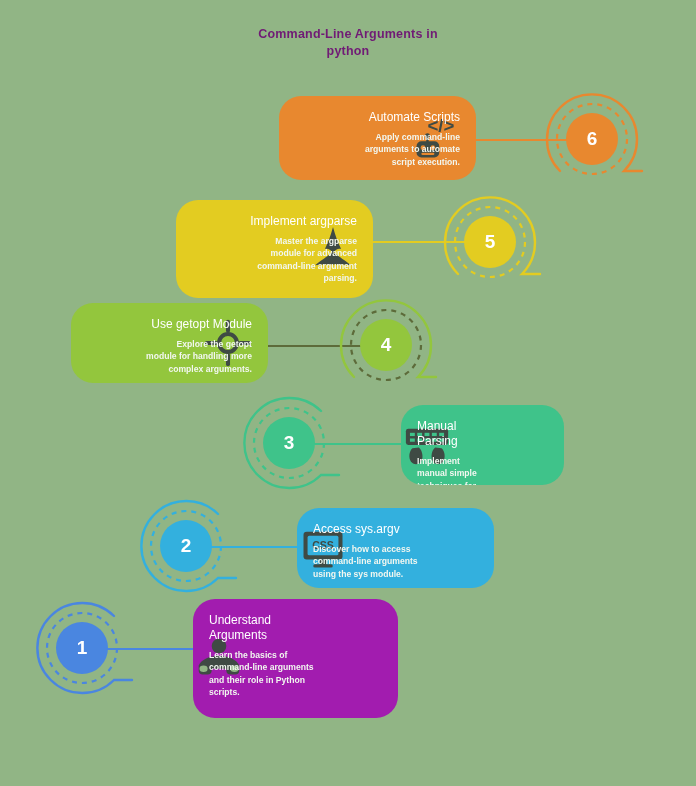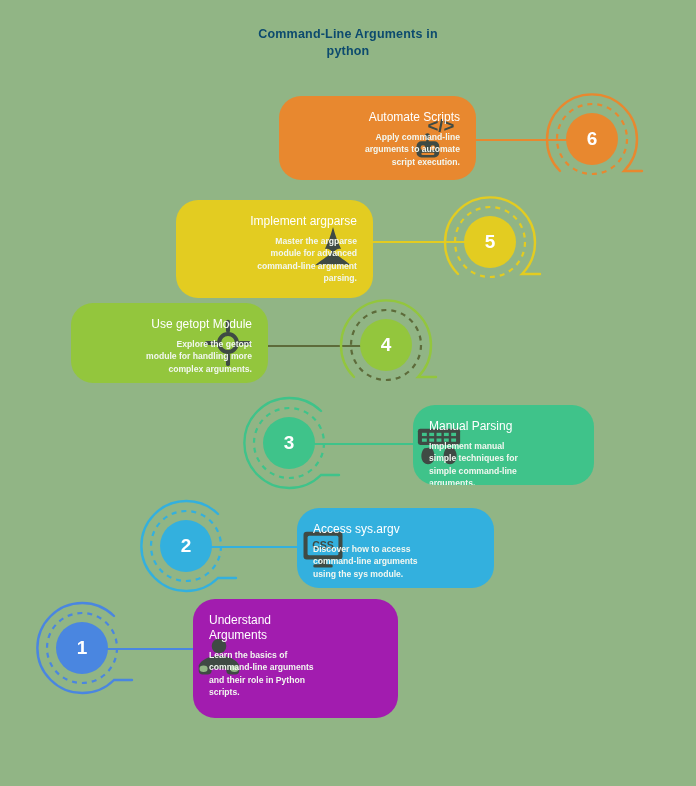--- a/index.html
+++ b/index.html
@@ -22,21 +22,21 @@
     height: 786px;
   }
   .title {
     position: absolute;
     left: 198px;
     top: 26px;
     width: 300px;
     text-align: center;
     font-size: 12.5px;
     font-weight: bold;
-    color: #0c4a6e;
+    color: #701a75;
     line-height: 1.35;
     letter-spacing: 0.2px;
   }
   .step-card {
     position: absolute;
     border-radius: 22px;
     box-sizing: border-box;
     padding: 14px 16px;
     color: #ffffff;
     overflow: hidden;
@@ -210,21 +210,21 @@
         <rect x="20" y="52" width="24" height="4" rx="2"></rect>
         <text x="32" y="33" font-family="'Liberation Sans', sans-serif" font-size="13" font-weight="bold" fill="#3f4a44" text-anchor="middle">CSS</text>
       </svg>
     </div>
     <div class="card-body-left">
       <p class="card-title">Access sys.argv</p>
       <p class="card-desc">Discover how to access command-line arguments using the sys module.</p>
     </div>
   </div>
 
-  <div class="step-card" style="left:401px; top:405px; width:181px; height:80px; background:#3fc38a;margin-left:12px;">
+  <div class="step-card" style="left:401px; top:405px; width:163px; height:80px; background:#3fc38a;">
     <div class="card-icon left">
       <svg viewBox="0 0 64 64" fill="#3f4a44">
         <rect x="6" y="12" width="52" height="20" rx="3"></rect>
         <rect x="11" y="17" width="6" height="4" fill="#3fc38a"></rect>
         <rect x="20" y="17" width="6" height="4" fill="#3fc38a"></rect>
         <rect x="29" y="17" width="6" height="4" fill="#3fc38a"></rect>
         <rect x="38" y="17" width="6" height="4" fill="#3fc38a"></rect>
         <rect x="47" y="17" width="6" height="4" fill="#3fc38a"></rect>
         <rect x="11" y="24" width="6" height="4" fill="#3fc38a"></rect>
         <rect x="20" y="24" width="6" height="4" fill="#3fc38a"></rect>

